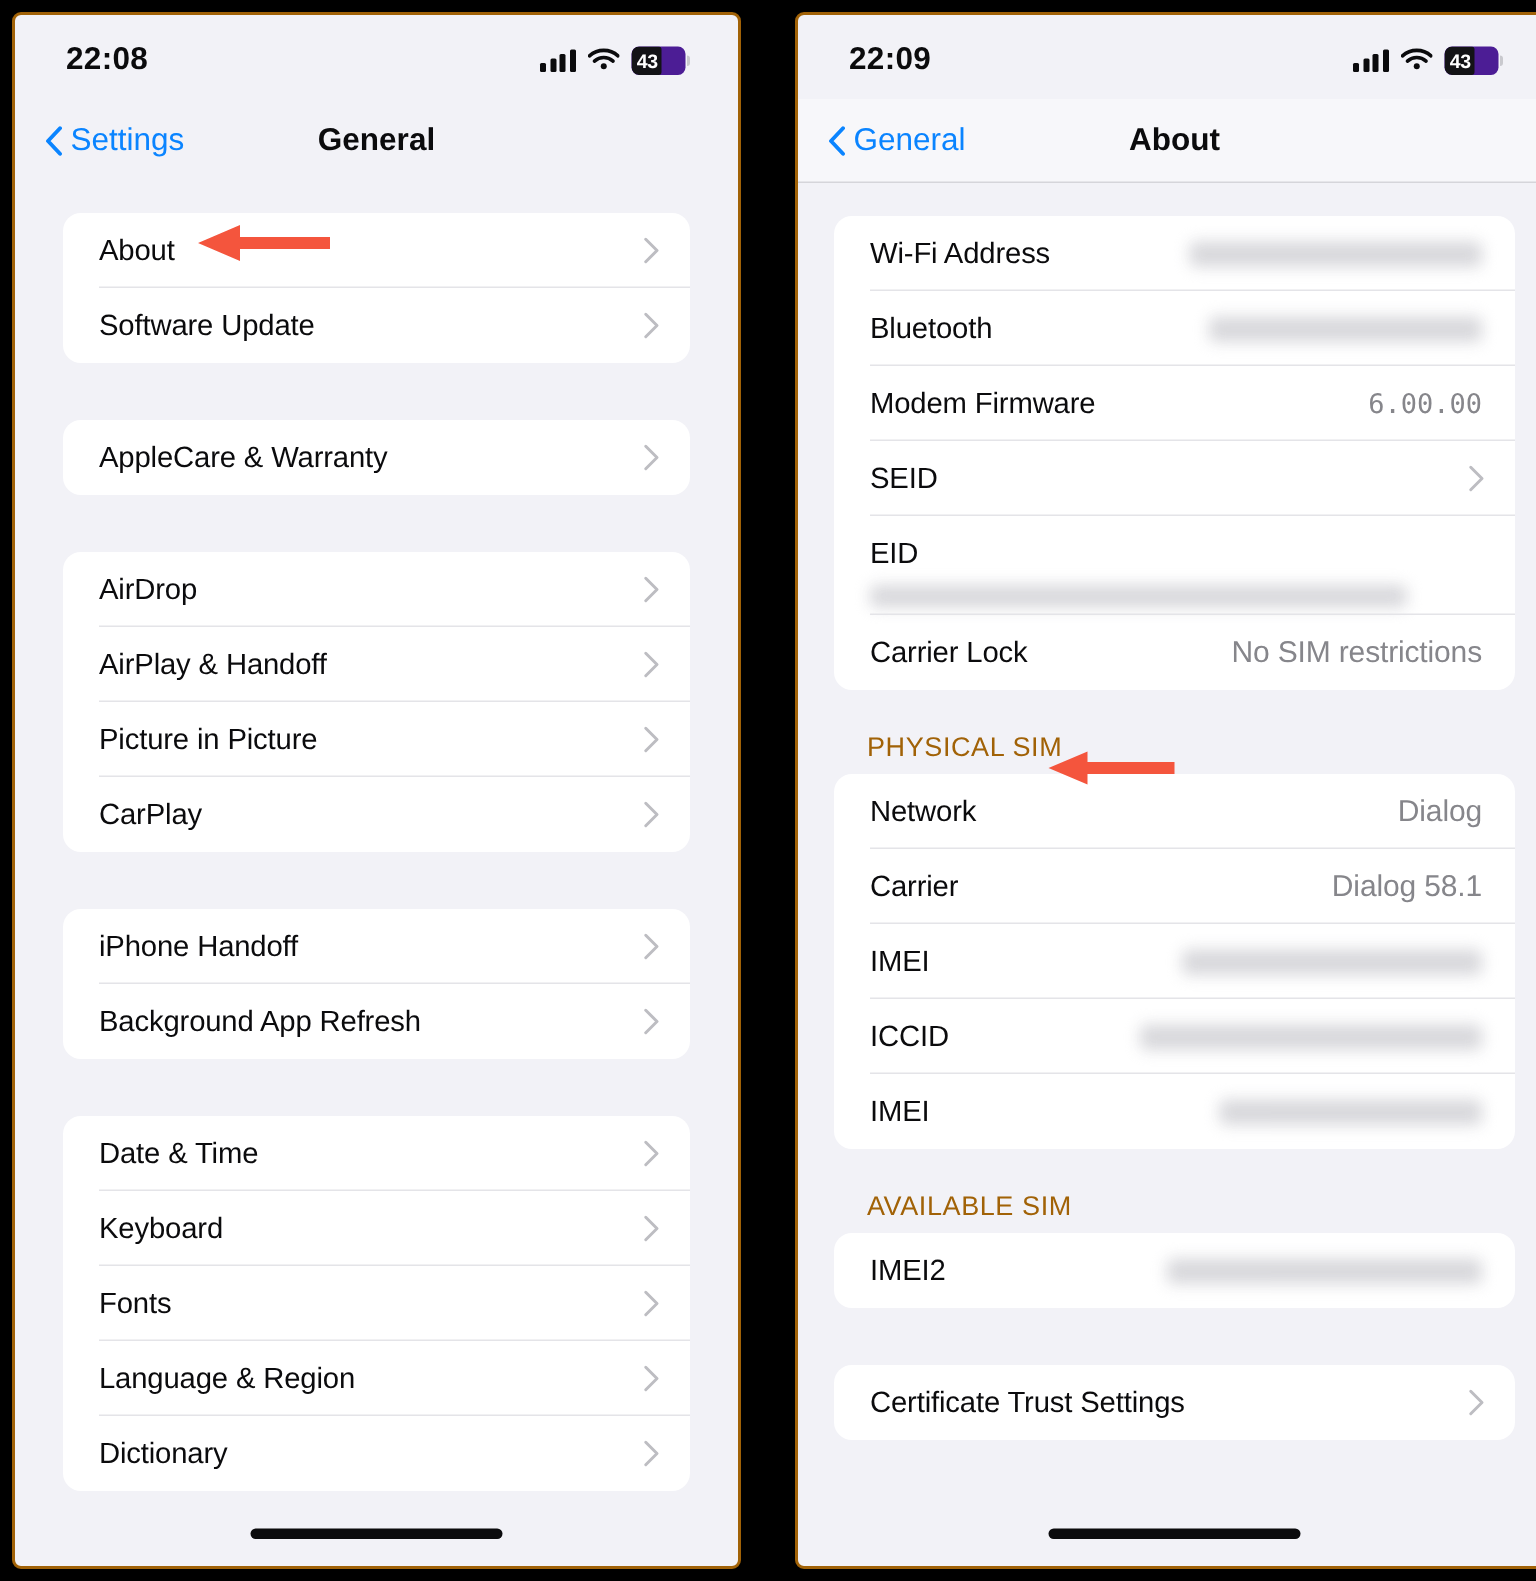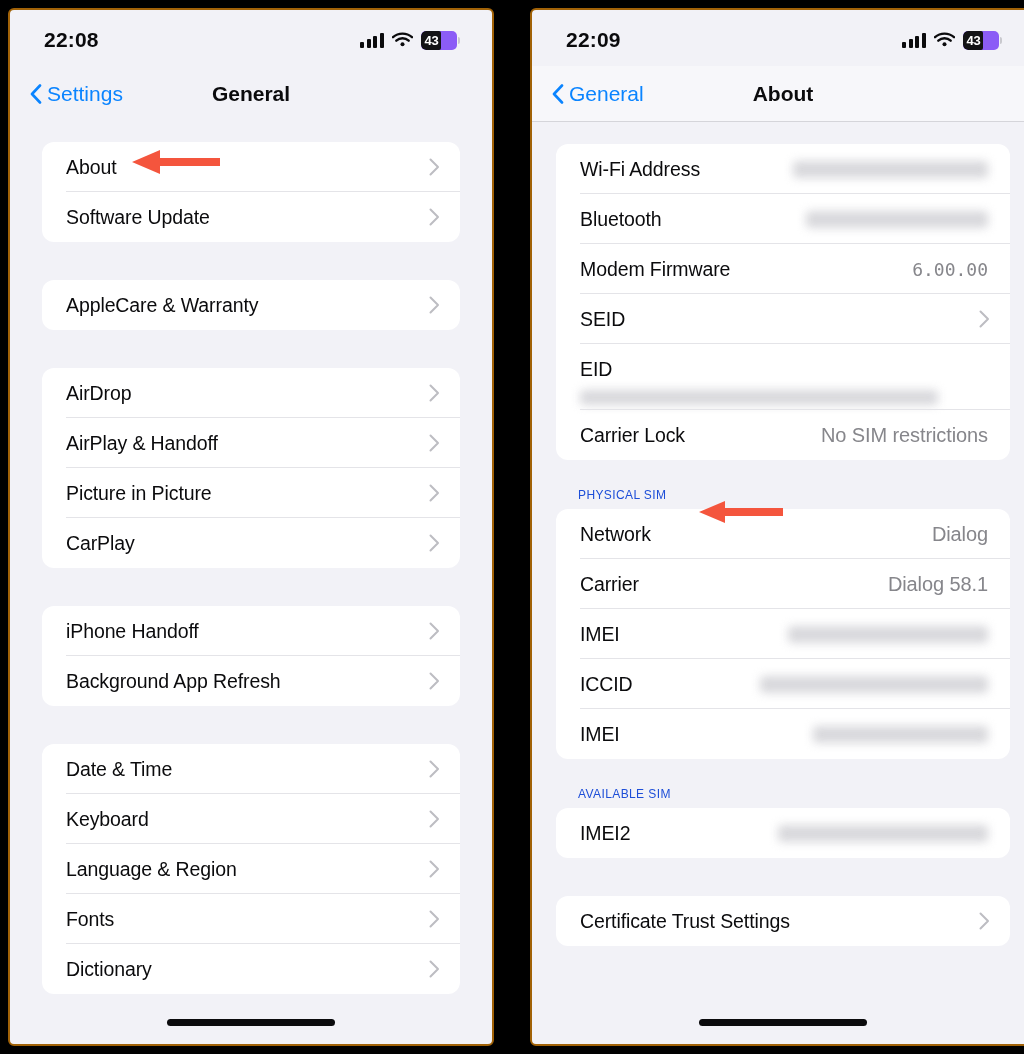--- a/index.html
+++ b/index.html
@@ -65,21 +65,21 @@
   .sig i:nth-child(4) { height: 15px; }
 
   .wifi { width: 21px; height: 16px; display: block; }
 
   
   .battery {
     position: relative;
     width: 36px;
     height: 19px;
     border-radius: 5px;
-    background: #8b5cf6;
+    background: #4c1d95;
     overflow: hidden;
     display: flex;
     align-items: center;
   }
   .battery .fill {
     position: absolute;
     left: 0; top: 0; bottom: 0;
     width: 56%;
     background: #131316;
     border-radius: 5px 2px 2px 5px;
@@ -139,23 +139,23 @@
   .spacer-top-r { height: 22px; }
 
   .group {
     background: #ffffff;
     border-radius: 12px;
     overflow: hidden;
   }
   .gap { height: 38px; }
 
   .section-label {
-    font-size: 12px;
+    font-size: 18px;
     letter-spacing: 0.4px;
-    color: #1d4ed8;
+    color: #a16207;
     padding: 0 0 7px 22px;
   }
   .section-label-wrap { position: relative; padding-top: 28px; }
 
   .row {
     position: relative;
     display: flex;
     align-items: center;
     justify-content: space-between;
     min-height: 50px;
@@ -389,29 +389,29 @@
         </div>
         <div class="row">
           <span class="row-label">Keyboard</span>
           <span>
             <svg class="chev" viewBox="0 0 11 18" fill="none">
                 <path d="M1.5 1.5L9 9l-7.5 7.5" stroke="#bdbdc2" stroke-width="2" stroke-linecap="round" stroke-linejoin="round"></path>
               </svg>
           </span>
         </div>
         <div class="row">
+          <span class="row-label">Fonts</span>
+          <span>
+            <svg class="chev" viewBox="0 0 11 18" fill="none">
+                <path d="M1.5 1.5L9 9l-7.5 7.5" stroke="#bdbdc2" stroke-width="2" stroke-linecap="round" stroke-linejoin="round"></path>
+              </svg>
+          </span>
+        </div>
+        <div class="row">
           <span class="row-label">Language &amp; Region</span>
-          <span>
-            <svg class="chev" viewBox="0 0 11 18" fill="none">
-                <path d="M1.5 1.5L9 9l-7.5 7.5" stroke="#bdbdc2" stroke-width="2" stroke-linecap="round" stroke-linejoin="round"></path>
-              </svg>
-          </span>
-        </div>
-        <div class="row">
-          <span class="row-label">Fonts</span>
           <span>
             <svg class="chev" viewBox="0 0 11 18" fill="none">
                 <path d="M1.5 1.5L9 9l-7.5 7.5" stroke="#bdbdc2" stroke-width="2" stroke-linecap="round" stroke-linejoin="round"></path>
               </svg>
           </span>
         </div>
         <div class="row">
           <span class="row-label">Dictionary</span>
           <span>
             <svg class="chev" viewBox="0 0 11 18" fill="none">

